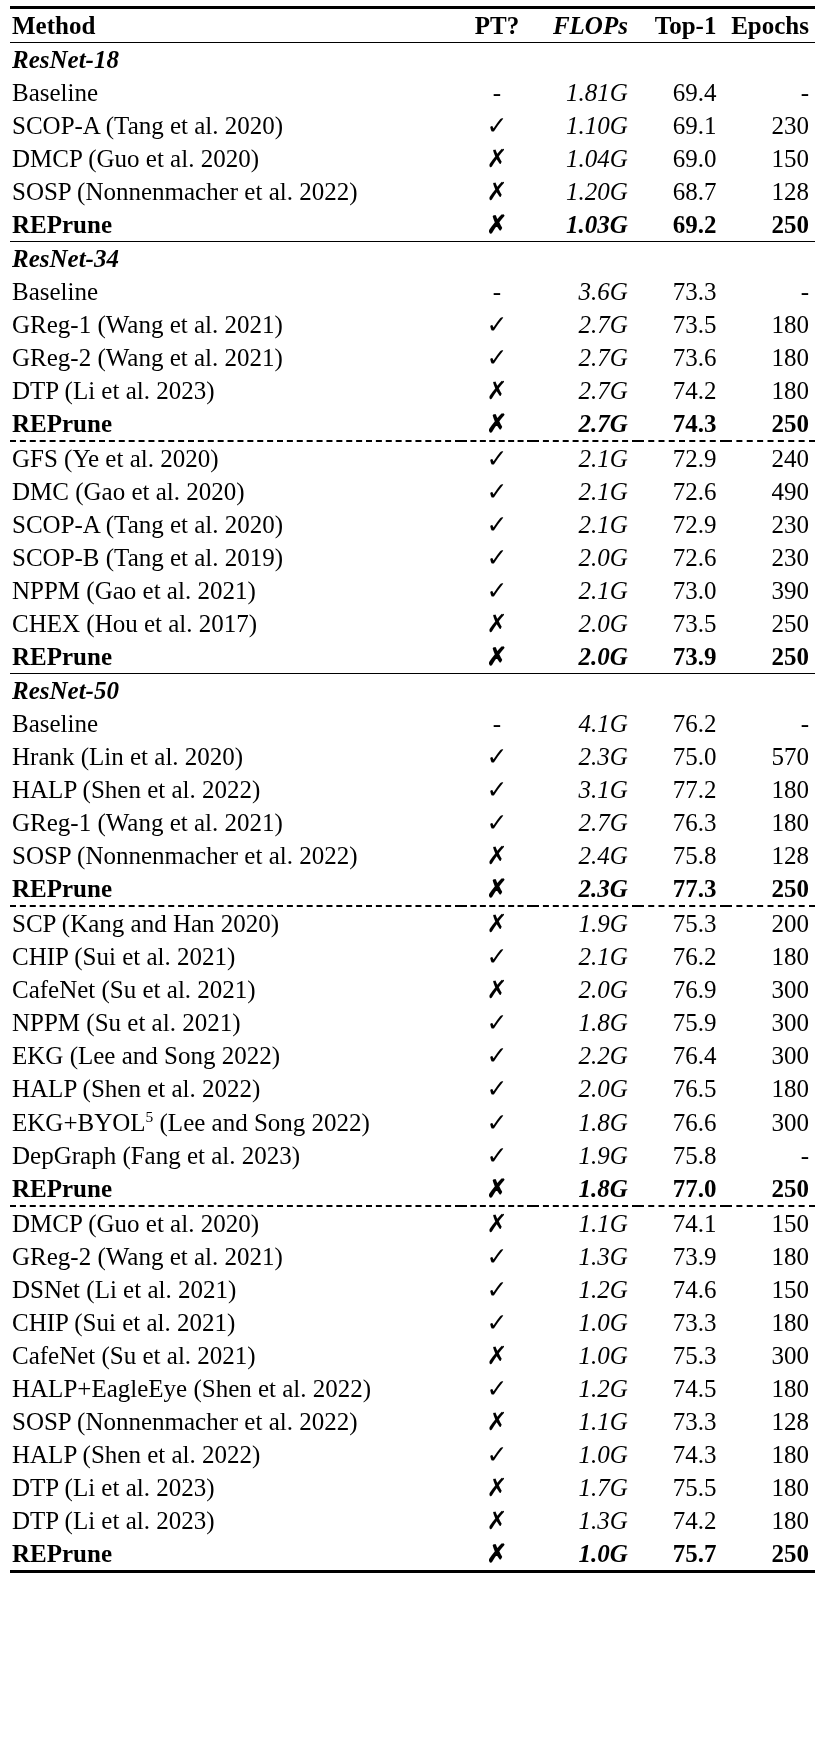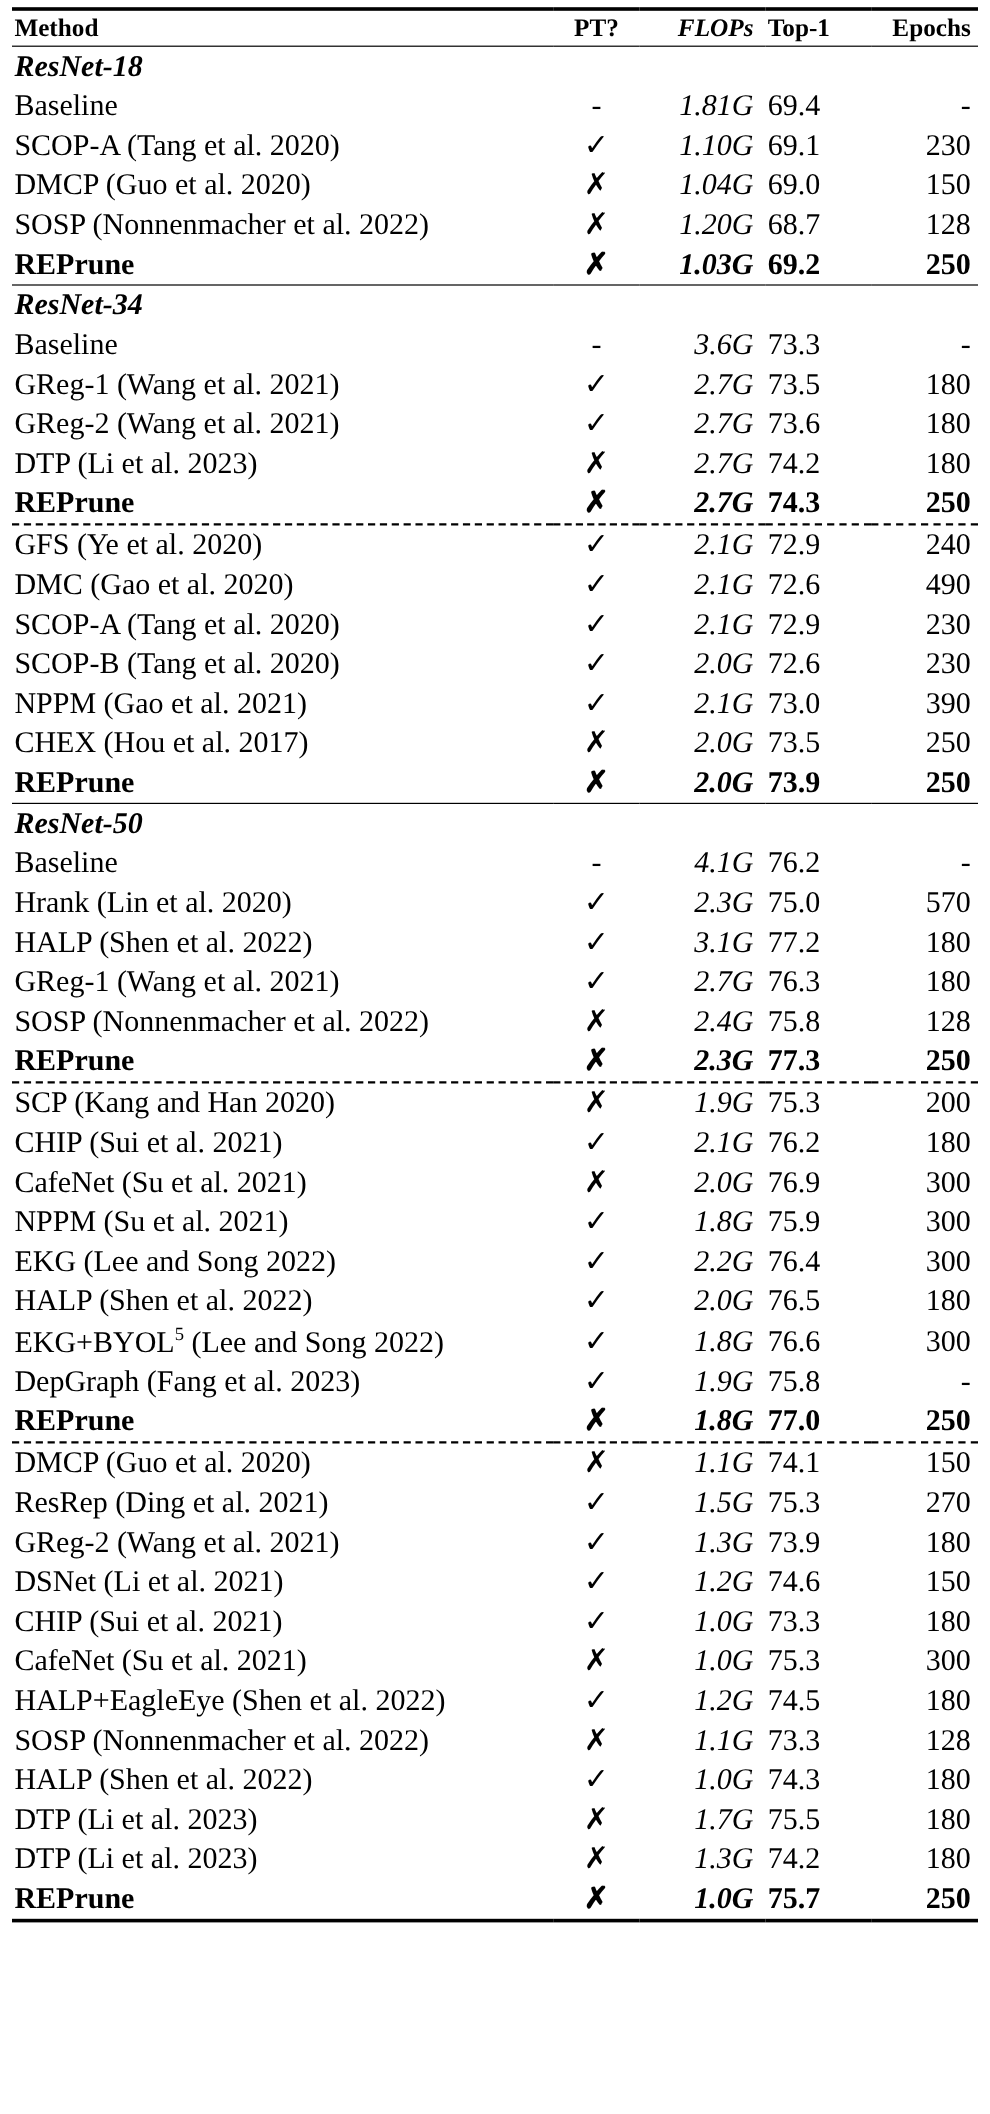--- a/index.html
+++ b/index.html
@@ -25,26 +25,26 @@
   }
   table.results td, table.results th {
     padding: 4px 2px 4px 2px;
     vertical-align: baseline;
     white-space: nowrap;
   }
   
   .c-method { text-align: left; width: 56%; }
   .c-pt     { text-align: center; width: 9%; }
   .c-flops  { text-align: right; width: 13%; padding-right: 10px !important; font-style: italic; }
-  .c-top1   { text-align: left; width: 11%; padding-right: 10px !important; }
+  .c-top1   { text-align: right; width: 11%; padding-right: 10px !important; }
   .c-epochs { text-align: right; width: 11%; padding-right: 6px !important; }
 
   thead th {
     font-weight: bold;
-    font-size: 21px;
+    font-size: 25px;
   }
   .rule-thin {
     border-top: 1.5px solid #000;
   }
   .rule-dashed td {
     border-top: 2px dashed #000;
   }
   .group-head td {
     font-style: italic;
     font-weight: bold;
@@ -158,21 +158,21 @@
           <td class="c-epochs">490</td>
         </tr>
         <tr class="">
           <td class="c-method">SCOP-A (Tang et al. 2020)</td>
           <td class="c-pt">✓</td>
           <td class="c-flops">2.1G</td>
           <td class="c-top1">72.9</td>
           <td class="c-epochs">230</td>
         </tr>
         <tr class="">
-          <td class="c-method">SCOP-B (Tang et al. 2020)</td>
+          <td class="c-method">SCOP-B (Tang et al. 2019)</td>
           <td class="c-pt">✓</td>
           <td class="c-flops">2.0G</td>
           <td class="c-top1">72.6</td>
           <td class="c-epochs">230</td>
         </tr>
         <tr class="">
           <td class="c-method">NPPM (Gao et al. 2021)</td>
           <td class="c-pt">✓</td>
           <td class="c-flops">2.1G</td>
           <td class="c-top1">73.0</td>
@@ -301,27 +301,20 @@
           <td class="c-epochs">250</td>
         </tr>
         <tr class="rule-dashed">
           <td class="c-method">DMCP (Guo et al. 2020)</td>
           <td class="c-pt">✗</td>
           <td class="c-flops">1.1G</td>
           <td class="c-top1">74.1</td>
           <td class="c-epochs">150</td>
         </tr>
         <tr class="">
-          <td class="c-method">ResRep (Ding et al. 2021)</td>
-          <td class="c-pt">✓</td>
-          <td class="c-flops">1.5G</td>
-          <td class="c-top1">75.3</td>
-          <td class="c-epochs">270</td>
-        </tr>
-        <tr class="">
           <td class="c-method">GReg-2 (Wang et al. 2021)</td>
           <td class="c-pt">✓</td>
           <td class="c-flops">1.3G</td>
           <td class="c-top1">73.9</td>
           <td class="c-epochs">180</td>
         </tr>
         <tr class="">
           <td class="c-method">DSNet (Li et al. 2021)</td>
           <td class="c-pt">✓</td>
           <td class="c-flops">1.2G</td>

